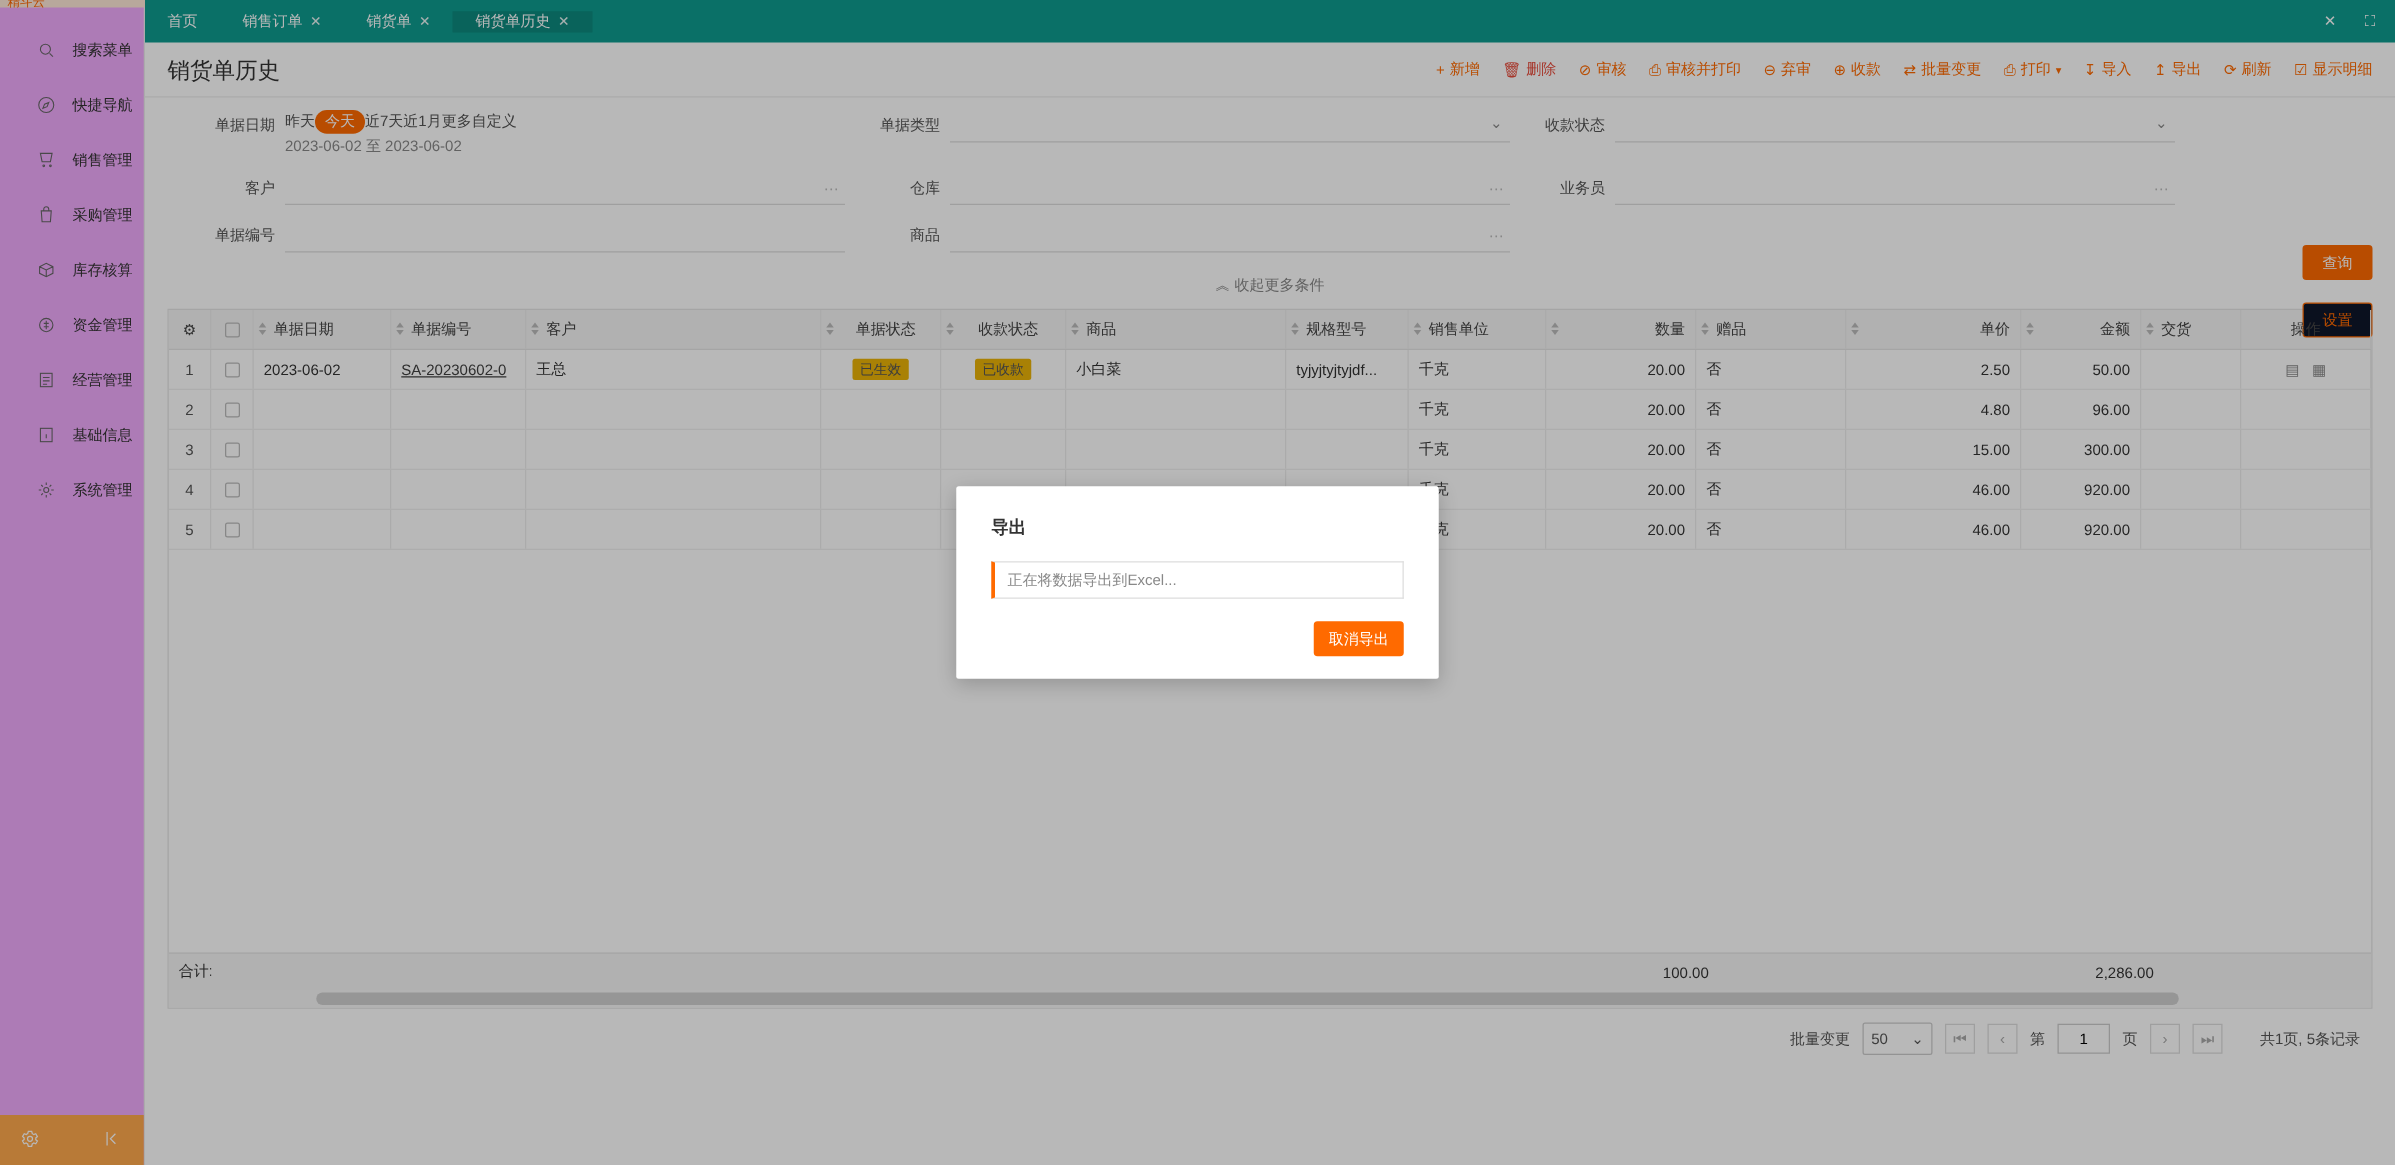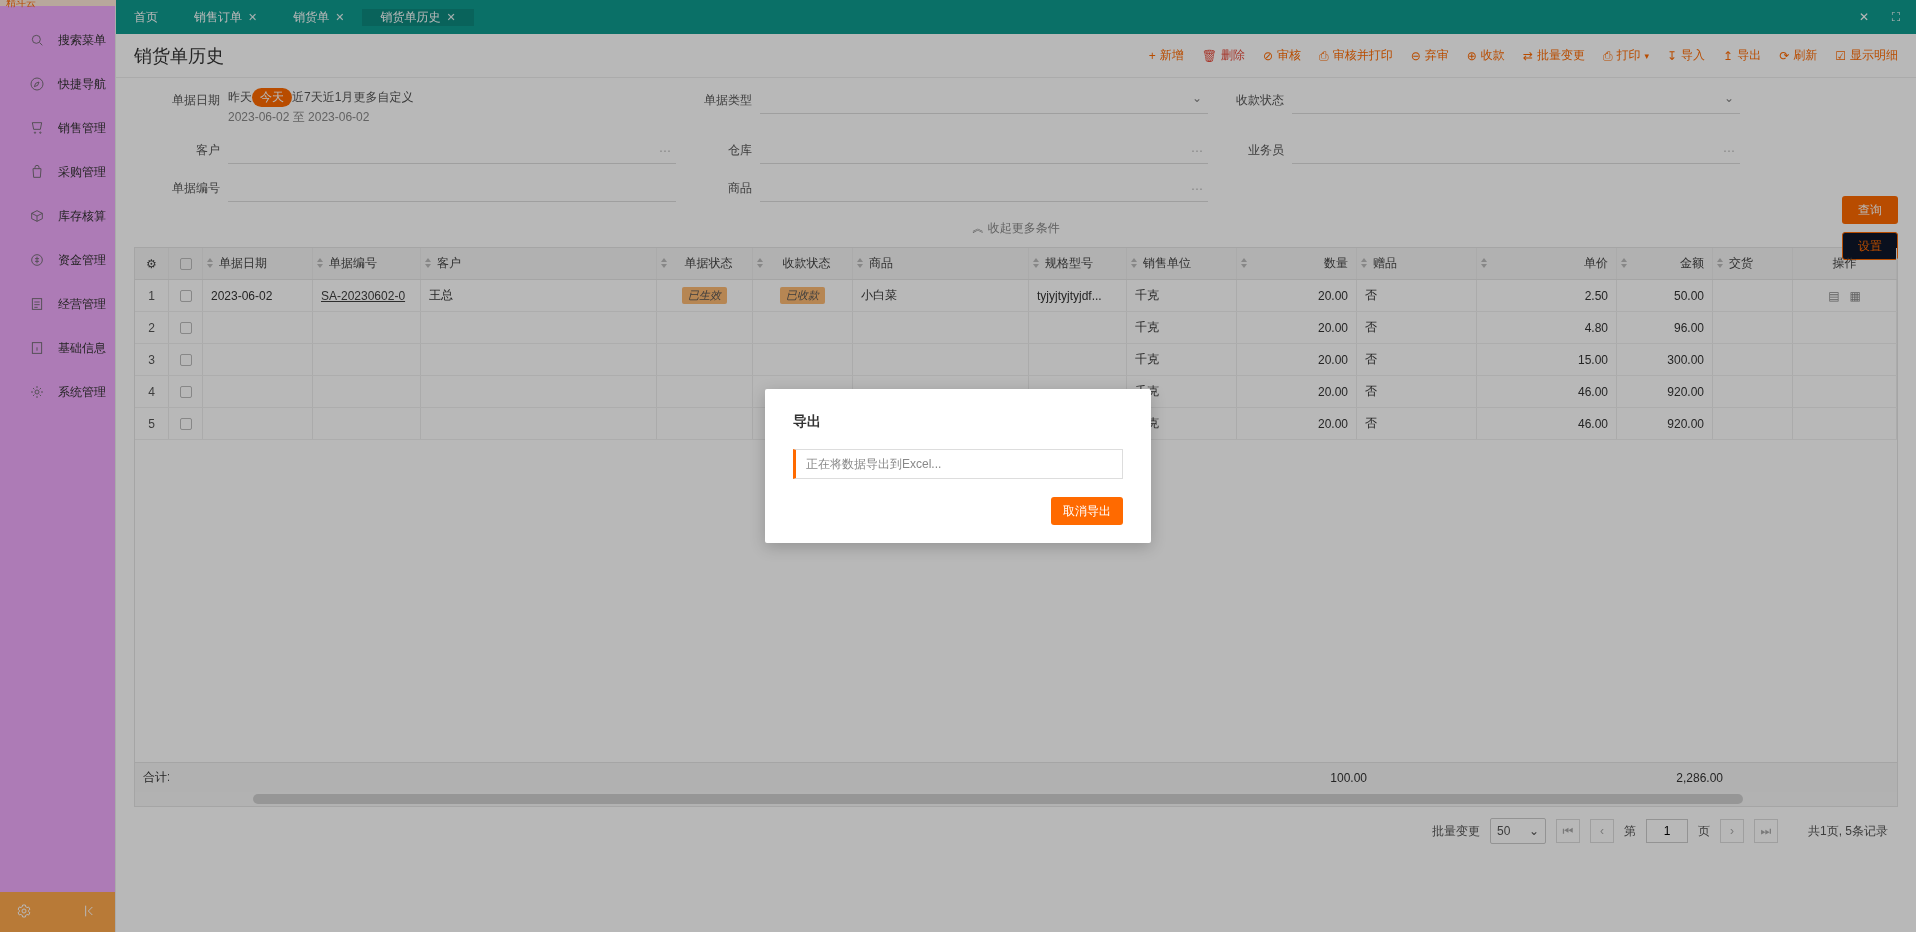--- a/index.html
+++ b/index.html
@@ -31,21 +31,21 @@
 .fcell{display:flex;align-items:flex-start;}
 .flabel{width:84px;text-align:right;color:#555;padding-top:4px;padding-right:8px;}
 .fval{width:448px;position:relative;}
 .pill-row{display:flex;align-items:center;gap:0;color:#555;}
 .pill{cursor:pointer;}
 .pill.active{background:#ff6a00;color:#fff;border-radius:10px;padding:1px 8px;}
 .date-sub{color:#888;margin-top:2px;}
 .ftxt{height:26px;border-bottom:1px solid #ddd;width:100%;display:flex;align-items:center;justify-content:flex-end;color:#bbb;padding-right:4px;}
 .ftxt .dots{letter-spacing:1px;}
 .fdrop::after{content:"⌄";position:absolute;right:6px;top:3px;color:#888;}
-.filters-right{position:absolute;right:18px;top:118px;display:flex;flex-direction:column;gap:8px;}
+.filters-right{position:absolute;right:18px;top:118px;display:flex;flex-direction:column;gap:18px;}
 .btn{height:28px;min-width:56px;border-radius:3px;border:none;cursor:pointer;font-size:12px;display:flex;align-items:center;justify-content:center;}
 .btn-primary{background:#ff6a00;color:#fff;}
 .btn-outline{background:#0f172a;color:#ff6a00;border:1px solid #ff6a00;}
 .collapse-bar{text-align:center;color:#888;padding:6px 0 10px;font-size:12px;}
 .collapse-bar span{cursor:pointer;}
 .table-wrap{margin:0 18px;border:1px solid #e5e5e5;display:flex;flex-direction:column;height:560px;}
 .thead{display:flex;background:#f5f5f5;border-bottom:1px solid #e5e5e5;height:32px;align-items:center;}
 .th,.td{padding:0 8px;overflow:hidden;white-space:nowrap;text-overflow:ellipsis;display:flex;align-items:center;height:100%;border-right:1px solid #eee;font-size:12px;color:#333;}
 .th{color:#444;position:relative;}
 .th.sortable::before{content:"";position:absolute;left:4px;top:10px;width:0;height:0;border-left:3px solid transparent;border-right:3px solid transparent;border-bottom:4px solid #bbb;}
@@ -64,21 +64,21 @@
 .c-qty{width:120px;justify-content:flex-end;text-align:right;}
 .c-gift{width:120px;}
 .c-price{width:140px;justify-content:flex-end;}
 .c-amt{width:96px;justify-content:flex-end;}
 .c-deliv{width:80px;}
 .c-op{width:104px;justify-content:center;}
 .tbody{flex:1;overflow:auto;}
 .trow{display:flex;height:32px;align-items:center;border-bottom:1px solid #f0f0f0;}
 .rown{width:34px;text-align:center;display:flex;justify-content:center;align-items:center;height:100%;border-right:1px solid #eee;color:#555;}
 .chkbox{width:12px;height:12px;border:1px solid #bbb;border-radius:2px;}
-.badge{background:#fdba74;color:#555;border-radius:2px;padding:1px 6px;font-size:11px;font-style:italic;}
+.badge{background:#eab308;color:#555;border-radius:2px;padding:1px 6px;font-size:11px;}
 .link{color:#404040;text-decoration:underline;cursor:pointer;}
 .op-icons{display:flex;gap:10px;color:#888;}
 .tfoot{height:30px;background:#f5f5f5;border-top:1px solid #e5e5e5;display:flex;align-items:center;}
 .tfoot .td{border-right:none;}
 .hscroll{height:14px;background:#f7f7f7;position:relative;}
 .hscroll .thumb{position:absolute;left:118px;top:2px;height:10px;width:1490px;background:#d0d0d0;border-radius:5px;}
 .pager{height:48px;display:flex;align-items:center;justify-content:flex-end;gap:10px;padding:0 28px;color:#555;}
 .pager .sel{border:1px solid #ccc;height:26px;width:56px;display:flex;align-items:center;justify-content:space-between;padding:0 6px;border-radius:2px;}
 .pager .pbtn{width:24px;height:24px;border:1px solid #ddd;display:flex;align-items:center;justify-content:center;color:#aaa;cursor:pointer;}
 .pager input{width:42px;height:24px;border:1px solid #ccc;text-align:center;}

